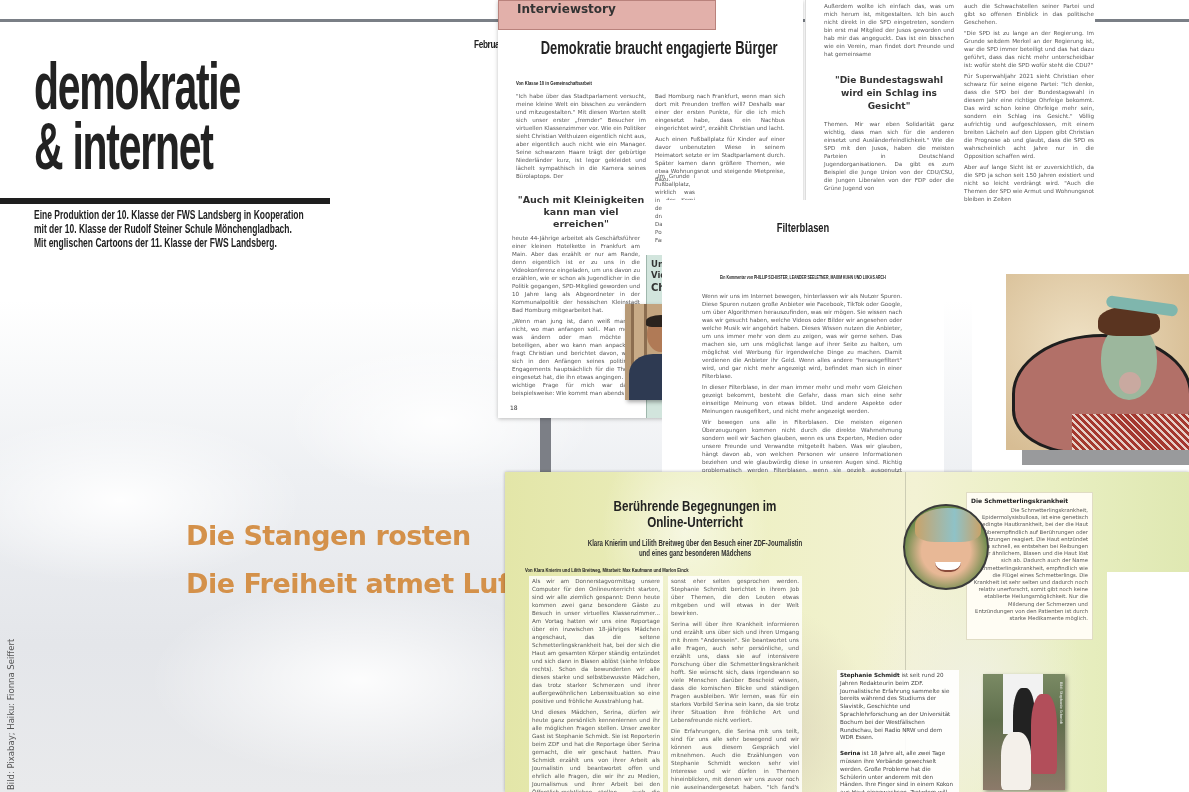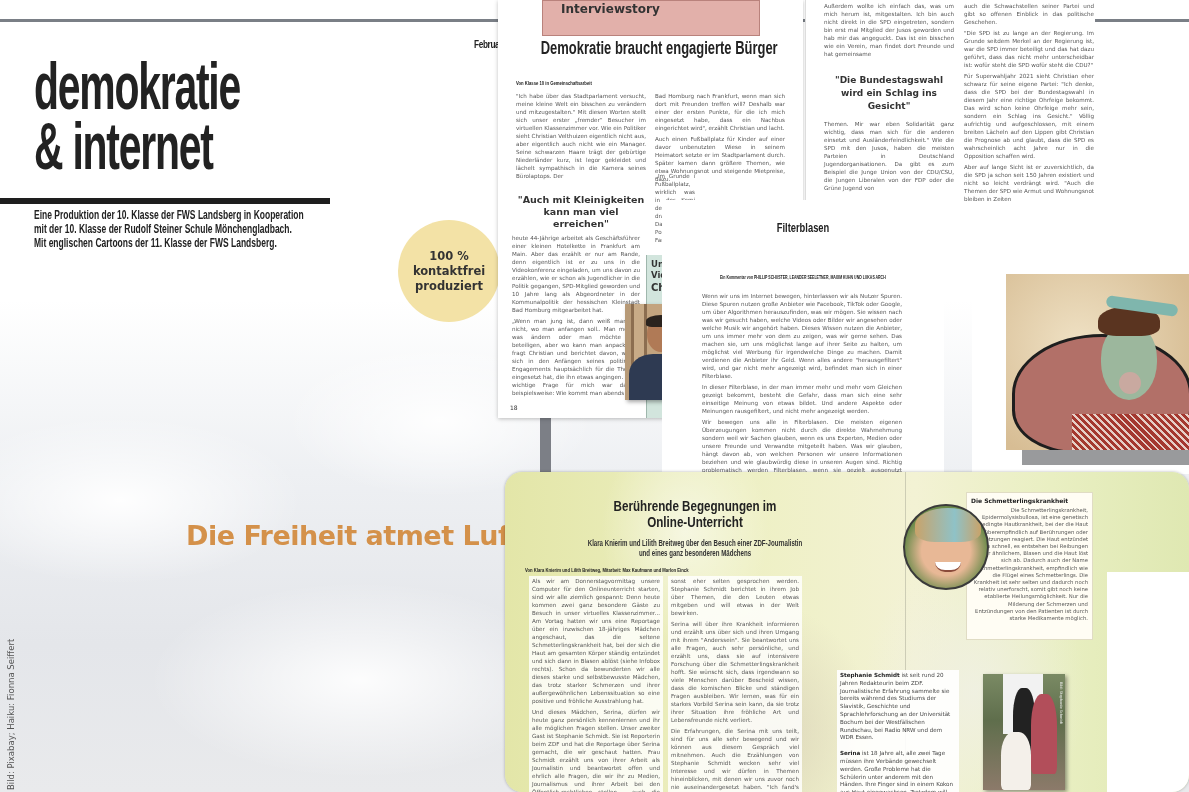--- a/index.html
+++ b/index.html
@@ -28,21 +28,21 @@
   
   .page { position: absolute; background: #fff; box-shadow: 0 1px 4px rgba(0,0,0,0.25); overflow: hidden; }
   .cond-title { font-family: "Liberation Sans", sans-serif; font-weight: 700; color: #222; transform: scaleX(0.72); transform-origin: center top; white-space: nowrap; text-align: center; }
   .body-text { font-size: 5.6px; line-height: 8px; color: #555; text-align: justify; }
   .body-text p { margin-bottom: 3px; }
   .quote { font-weight: 700; color: #333; text-align: center; }
   .byline { font-family: "Liberation Sans", sans-serif; font-weight: 700; font-size: 6px; color: #222; transform: scaleX(0.7); transform-origin: left top; white-space: nowrap; }
 
   
   .interview { left: 498px; top: 0; width: 305px; height: 418px; }
-  .interview-tab { position: absolute; left: 498px; top: 0; width: 218px; height: 36px; background: #e2b0aa; border: 1px solid #b9827c; z-index: 5; margin-left: 44px; }
+  .interview-tab { position: absolute; left: 498px; top: 0; width: 218px; height: 30px; background: #e2b0aa; border: 1px solid #b9827c; z-index: 5; }
   .interview-tab span { position: absolute; left: 18px; top: 1px; font-weight: 700; font-size: 12px; color: #333; }
   .interview .cond-title { position: absolute; left: 0; width: 305px; top: 38px; font-size: 18px; }
   .interview .byline { position: absolute; left: 18px; top: 80px; }
   .interview .col1 { position: absolute; left: 18px; top: 92px; width: 130px; }
   .interview .col2 { position: absolute; left: 157px; top: 92px; width: 130px; }
   .interview .quote1 { position: absolute; left: 18px; top: 194px; width: 130px; font-size: 9.5px; line-height: 12px; }
   .interview .col1b { position: absolute; left: 14px; top: 234px; width: 128px; }
   .interview .col2b { position: absolute; left: 157px; top: 172px; width: 40px; overflow: hidden; }
   .guest-box { position: absolute; left: 148px; top: 255px; width: 42px; height: 163px; background: #d2e5dd; border-left: 1px solid #9fb7ad; overflow: hidden; }
   .guest-box .g1 { position: absolute; left: 4px; top: 4px; font-size: 8.5px; line-height: 11px; font-weight: 700; color: #333; white-space: nowrap; }
@@ -74,21 +74,21 @@
   .popart .bubble { position: absolute; left: 113px; top: 98px; width: 22px; height: 22px; border-radius: 50%; background: #c9a9a0; }
   .popart .blouse { position: absolute; left: 66px; top: 140px; width: 120px; height: 40px; background: repeating-linear-gradient(45deg, #a4382f 0 3px, #e6cfc7 3px 5px); }
   .popart-shadow { position: absolute; left: 1022px; top: 450px; width: 167px; height: 15px; background: #999a9c; }
 
   
   .butterfly { left: 505px; top: 472px; width: 684px; height: 320px; box-shadow: 0 0 3px rgba(0,0,0,0.3);
     background:
       radial-gradient(ellipse 120px 160px at 180px 60px, rgba(255,255,255,0.55), rgba(255,255,255,0) 70%),
       radial-gradient(ellipse 140px 180px at 270px 260px, rgba(210,200,180,0.6), rgba(210,200,180,0) 70%),
       radial-gradient(ellipse 160px 200px at 470px 220px, rgba(240,240,230,0.8), rgba(240,240,230,0) 70%),
-      linear-gradient(90deg, #e3e6a8 0%, #eef0c4 35%, #f3f2d4 60%, #e9efc2 80%, #dfe8b2 100%); border-radius: 17px; }
+      linear-gradient(90deg, #e3e6a8 0%, #eef0c4 35%, #f3f2d4 60%, #e9efc2 80%, #dfe8b2 100%); }
   .butterfly .divider { position: absolute; left: 400px; top: 0; width: 1px; height: 320px; background: rgba(180,180,160,0.6); }
   .butterfly .right-blank { position: absolute; left: 602px; top: 100px; width: 82px; height: 220px; background: #fff; }
   .butterfly .title { position: absolute; left: 60px; top: 26px; width: 260px; font-family: "Liberation Sans", sans-serif; font-weight: 700; font-size: 15.5px; line-height: 16px; color: #222; text-align: center; transform: scaleX(0.75); transform-origin: center top; }
   .butterfly .subtitle { position: absolute; left: 30px; top: 66px; width: 320px; font-family: "Liberation Sans", sans-serif; font-weight: 700; font-size: 8.5px; line-height: 10px; color: #333; text-align: center; transform: scaleX(0.72); transform-origin: center top; }
   .butterfly .byline { position: absolute; left: 20px; top: 95px; }
   .butterfly .col1 { position: absolute; left: 24px; top: 104px; width: 134px; background: rgba(255,255,255,0.82); padding: 1px 3px; }
   .butterfly .col2 { position: absolute; left: 163px; top: 104px; width: 134px; background: rgba(255,255,255,0.82); padding: 1px 3px; }
   .infobox { position: absolute; left: 461px; top: 20px; width: 127px; height: 148px; background: #fffdf4; border: 1px solid #e0dcc4; padding: 4px 4px; }
   .infobox .ib-title { font-weight: 700; font-size: 6px; color: #222; margin-bottom: 3px; }
   .infobox .ib-text { font-size: 5.3px; line-height: 7.2px; color: #555; text-align: right; }
@@ -118,26 +118,22 @@
   <div class="cover-title">
     <div>demokratie</div>
     <div>&amp; internet</div>
   </div>
   <div class="cover-rule"></div>
   <div class="cover-subtitle">
     <div>Eine Produktion der 10. Klasse der  FWS Landsberg  in Kooperation</div>
     <div>mit der 10. Klasse der Rudolf Steiner Schule Mönchengladbach.</div>
     <div>Mit englischen Cartoons der 11. Klasse der FWS Landsberg.</div>
   </div>
-  <div class="badge">
-    <span>100 %</span>
-    <span>kontaktfrei</span>
-    <span>produziert</span>
-  </div>
   <div class="haiku">
+    <div class="haiku-line">Die Stangen rosten</div>
     <div class="haiku-line">Die Freiheit atmet Luft</div>
   </div>
   <div class="credit">Bild: Pixabay; Haiku: Fionna Seiffert</div>
 </div>
 
 <div class="strip"></div>
 
 <div class="interview-tab">
   <span>Interviewstory</span>
 </div>

